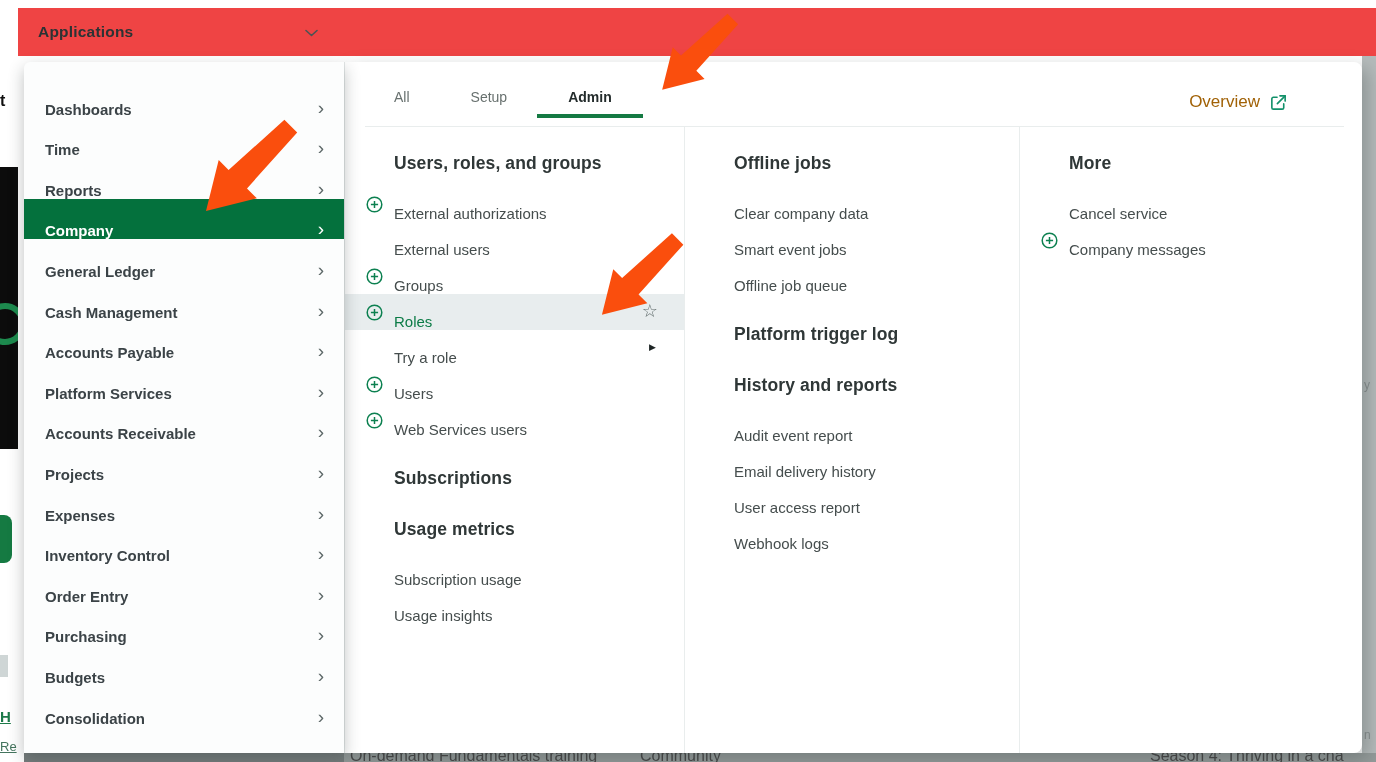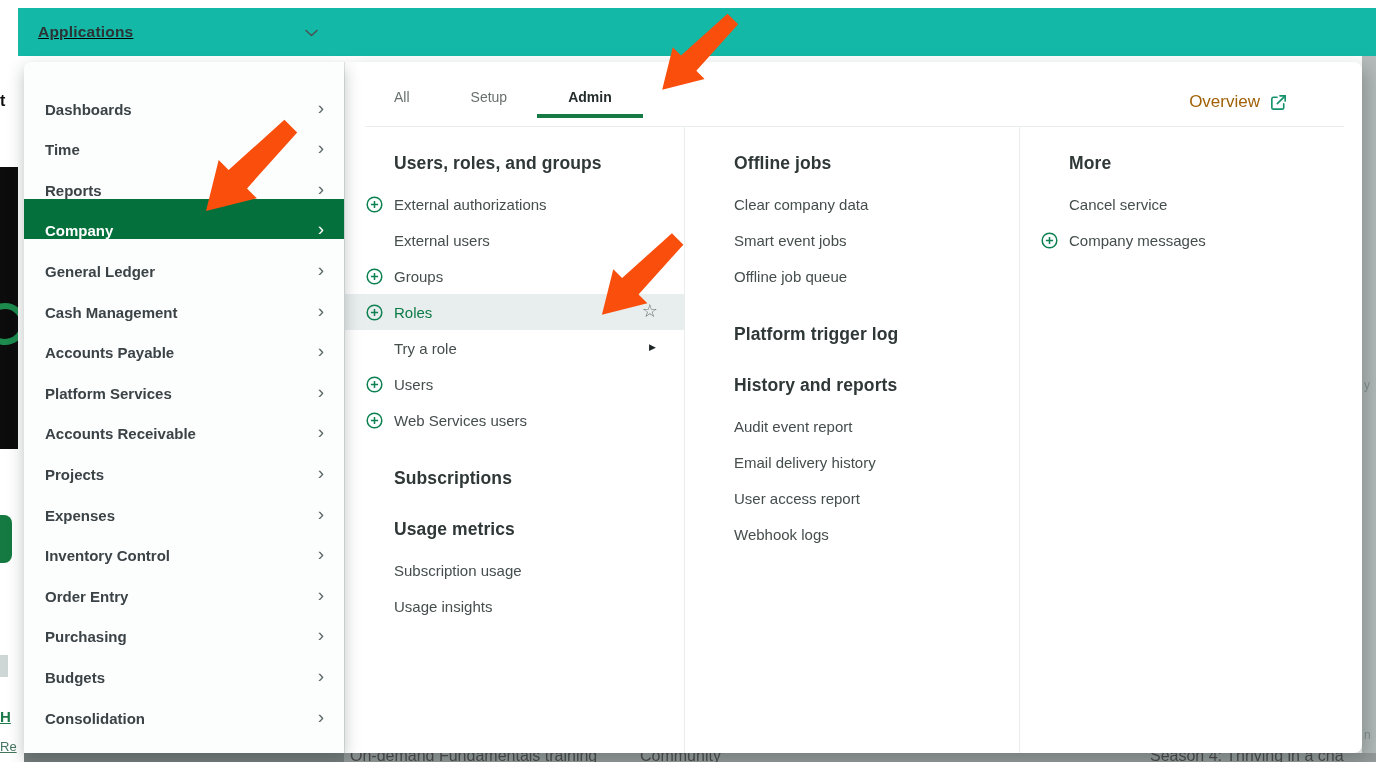--- a/index.html
+++ b/index.html
@@ -4,21 +4,21 @@
 <style>
   html,body{margin:0;padding:0}
   body{
     position:relative;width:1376px;height:762px;overflow:hidden;
     background:#ffffff;font-family:"Liberation Sans",sans-serif;
     -webkit-font-smoothing:antialiased;
   }
   
   .topbar{
     position:absolute;left:18px;top:8px;right:0;height:48px;
-    background:#14b8a6;display:flex;align-items:center;z-index:1;text-decoration:underline;
+    background:#ef4444;display:flex;align-items:center;z-index:1;
   }
   .topbar-btn{position:relative;width:326px;height:100%;display:flex;align-items:center;cursor:pointer}
   .topbar-label{margin-left:20px;font-size:15.5px;font-weight:700;color:#2b3334;letter-spacing:.2px}
   .topbar-chevron{position:absolute;left:287px;top:21px;line-height:0}
   .right-strip{position:absolute;left:1362px;top:56px;width:14px;bottom:0;background:#b5bbbb;z-index:0}
   .right-strip .frag{position:absolute;left:2px;font-size:12px;color:#8a9191}
   .bottom-strip{position:absolute;left:24px;top:753px;right:0;height:9px;background:#949b9a;z-index:0;overflow:hidden}
   .bottom-strip-dark{position:absolute;left:24px;top:753px;width:320px;height:9px;background:#767d7d;z-index:1}
   .bottom-link{position:absolute;top:-6px;font-size:16px;color:#404040;text-decoration:underline;white-space:nowrap;opacity:.9}
   .bl-1{left:326px}.bl-2{left:616px}.bl-3{left:1126px}
@@ -64,21 +64,21 @@
   .cols{position:absolute;left:0;right:0;top:65px;bottom:0;display:flex}
   .col{box-sizing:border-box;padding-top:26px}
   .col-1{width:339px}
   .col-2{width:335px;border-left:1px solid #e9eded}
   .col-3{flex:1;border-left:1px solid #e9eded}
   .section + .section{margin-top:30px}
   .col h3{
     margin:0 0 12px 49px;font-size:17.5px;font-weight:700;color:#2f3737;letter-spacing:.1px;
   }
   .item{
-    position:relative;height:36px;display:flex;align-items:center;
+    position:relative;height:36px;display:flex;align-items:flex-end;
     padding-left:49px;font-size:15px;color:#454d4d;cursor:pointer;
   }
   .item .plus{position:absolute;left:21px;top:9.5px;line-height:0;cursor:pointer}
   .item.highlight{background:#e8edee;color:#0b7b46}
   .item .star{position:absolute;right:26px;top:8px;font-size:18px;color:#657070;line-height:1;cursor:pointer}
   .item .submenu{position:absolute;right:28px;top:13px;font-size:9px;color:#1d2424;line-height:1}
 
   
   .arrow{position:absolute;z-index:50;line-height:0;pointer-events:none}
   .arrow-admin{left:653px;top:-2px;width:95px;height:100px}

